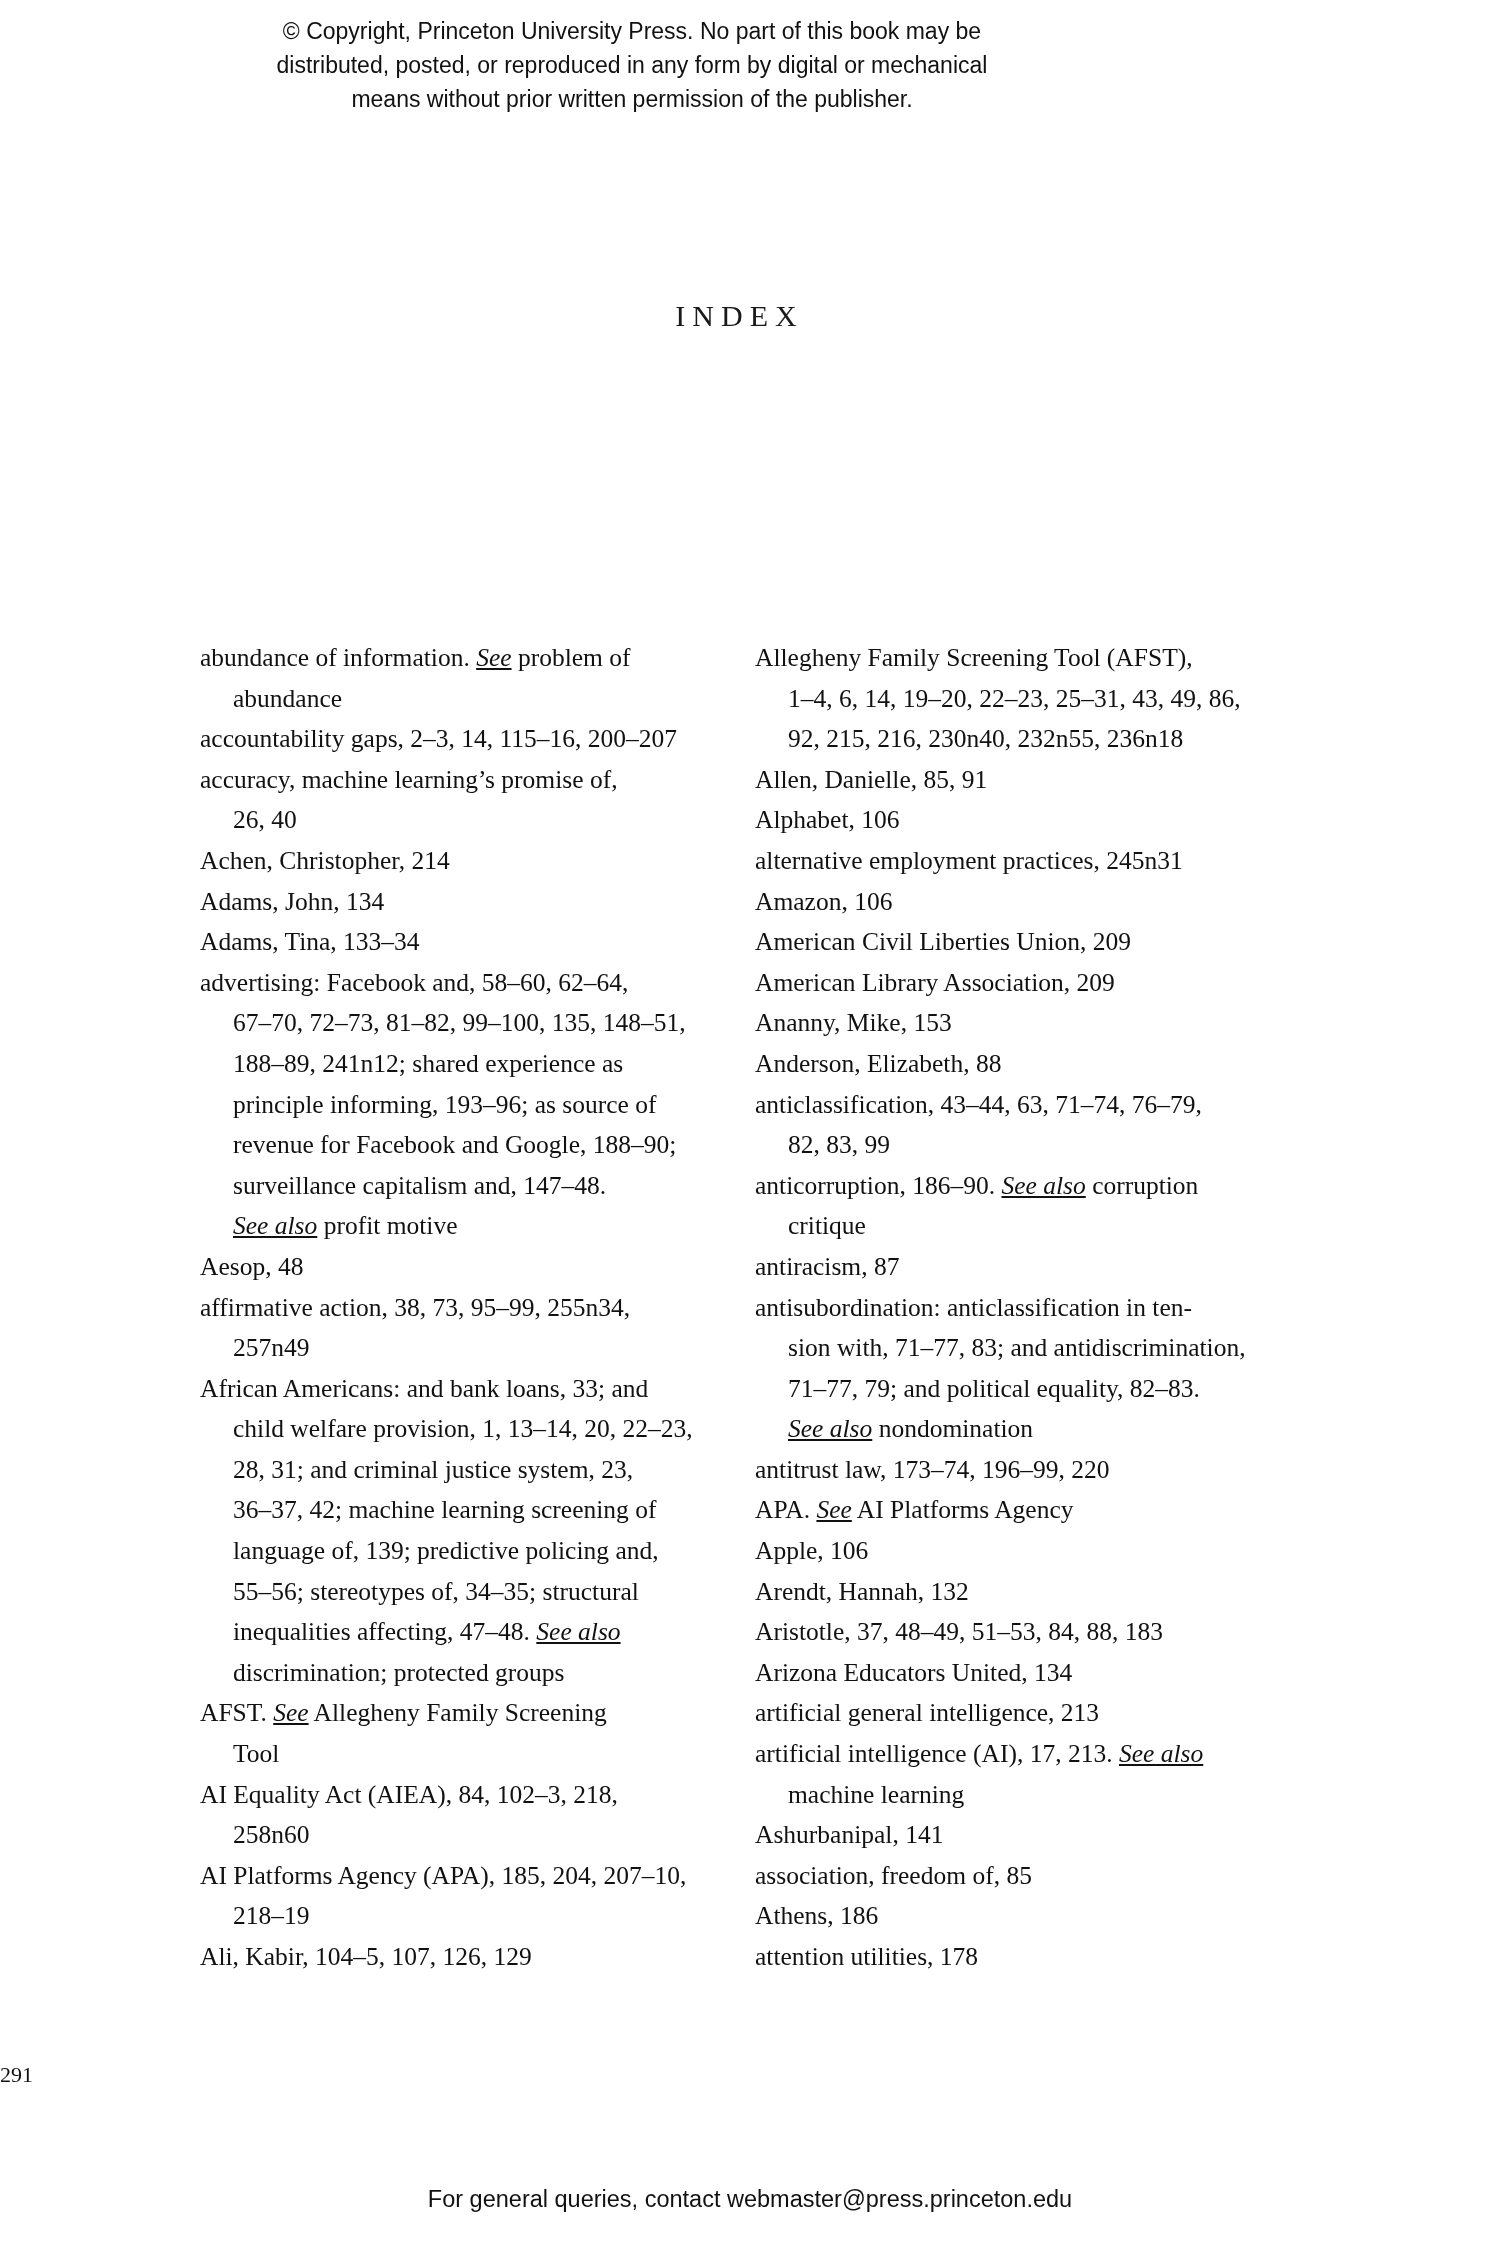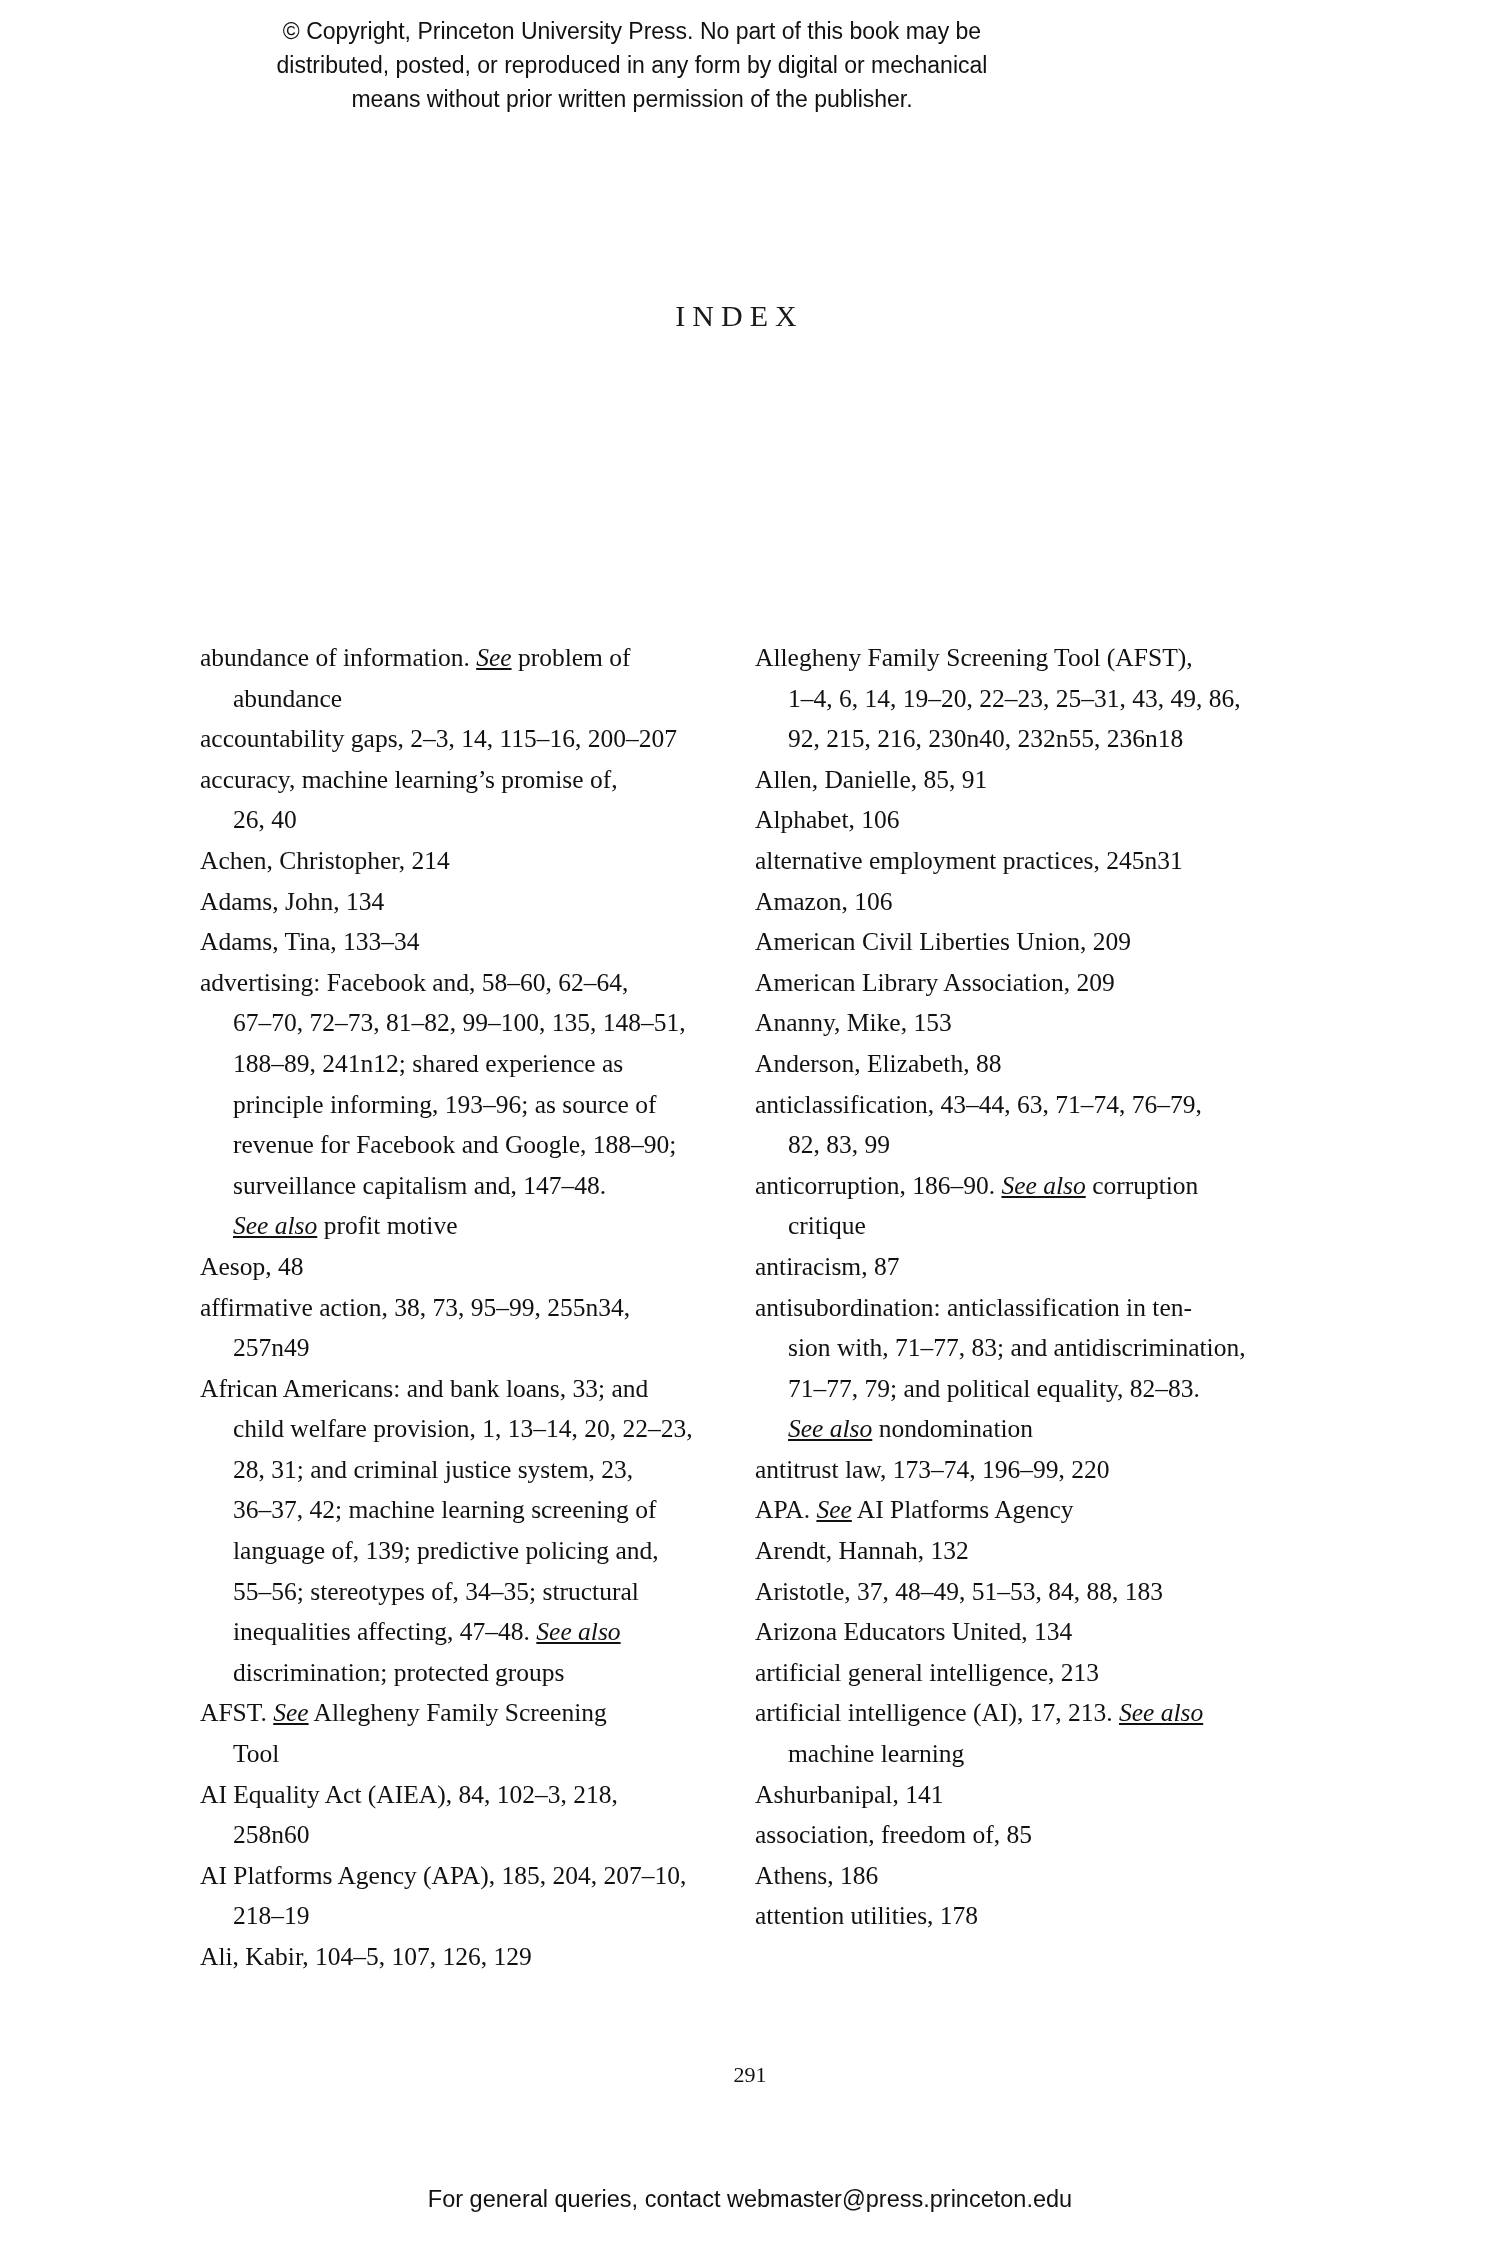--- a/index.html
+++ b/index.html
@@ -81,21 +81,21 @@
     font-style: italic;
     text-decoration: underline;
   }
 
   
   .folio {
     position: absolute;
     left: 0;
     top: 2062px;
     width: 1500px;
-    text-align: center;
+    text-align: left;
     font-size: 22px;
     color: #111111;
   }
 
   
   .footer {
     position: absolute;
     left: 0;
     top: 2186px;
     width: 1500px;
@@ -229,20 +229,23 @@
           <span class="line indent"><span>71–77, 79; and political equality, 82–83.</span></span>
           <span class="line indent"><span class="it">See also</span><span> nondomination</span></span>
         </div>
         <div class="entry">
           <span class="line"><span>antitrust law, 173–74, 196–99, 220</span></span>
         </div>
         <div class="entry">
           <span class="line"><span>APA. </span><span class="it">See</span><span> AI Platforms Agency</span></span>
         </div>
         <div class="entry">
+          <span class="line"><span>Apple, 106</span></span>
+        </div>
+        <div class="entry">
           <span class="line"><span>Arendt, Hannah, 132</span></span>
         </div>
         <div class="entry">
           <span class="line"><span>Aristotle, 37, 48–49, 51–53, 84, 88, 183</span></span>
         </div>
         <div class="entry">
           <span class="line"><span>Arizona Educators United, 134</span></span>
         </div>
         <div class="entry">
           <span class="line"><span>artificial general intelligence, 213</span></span>

